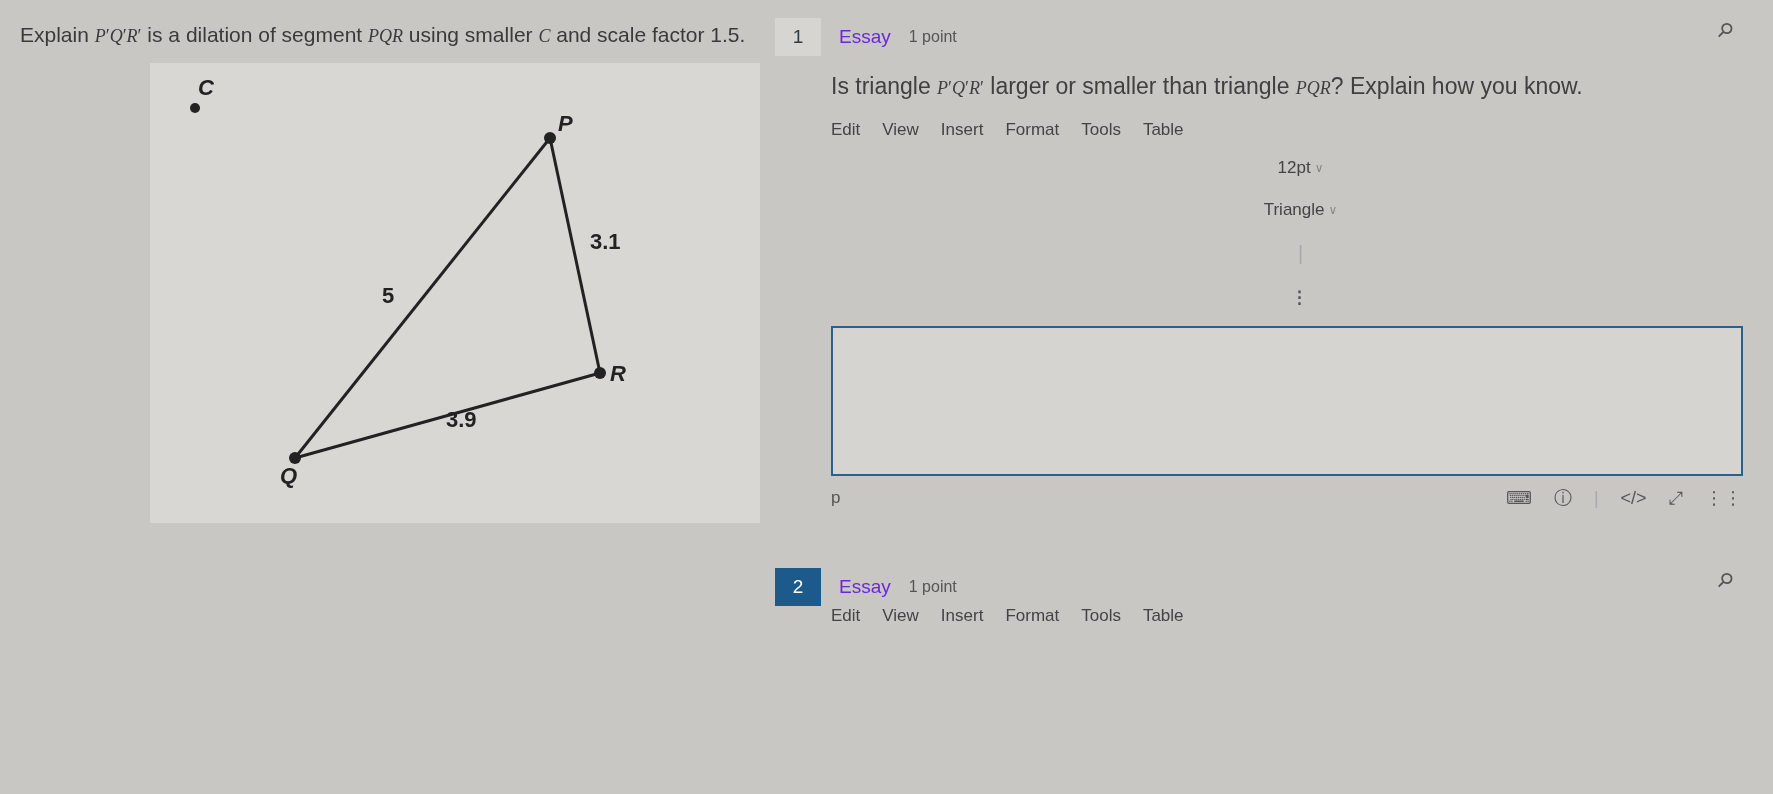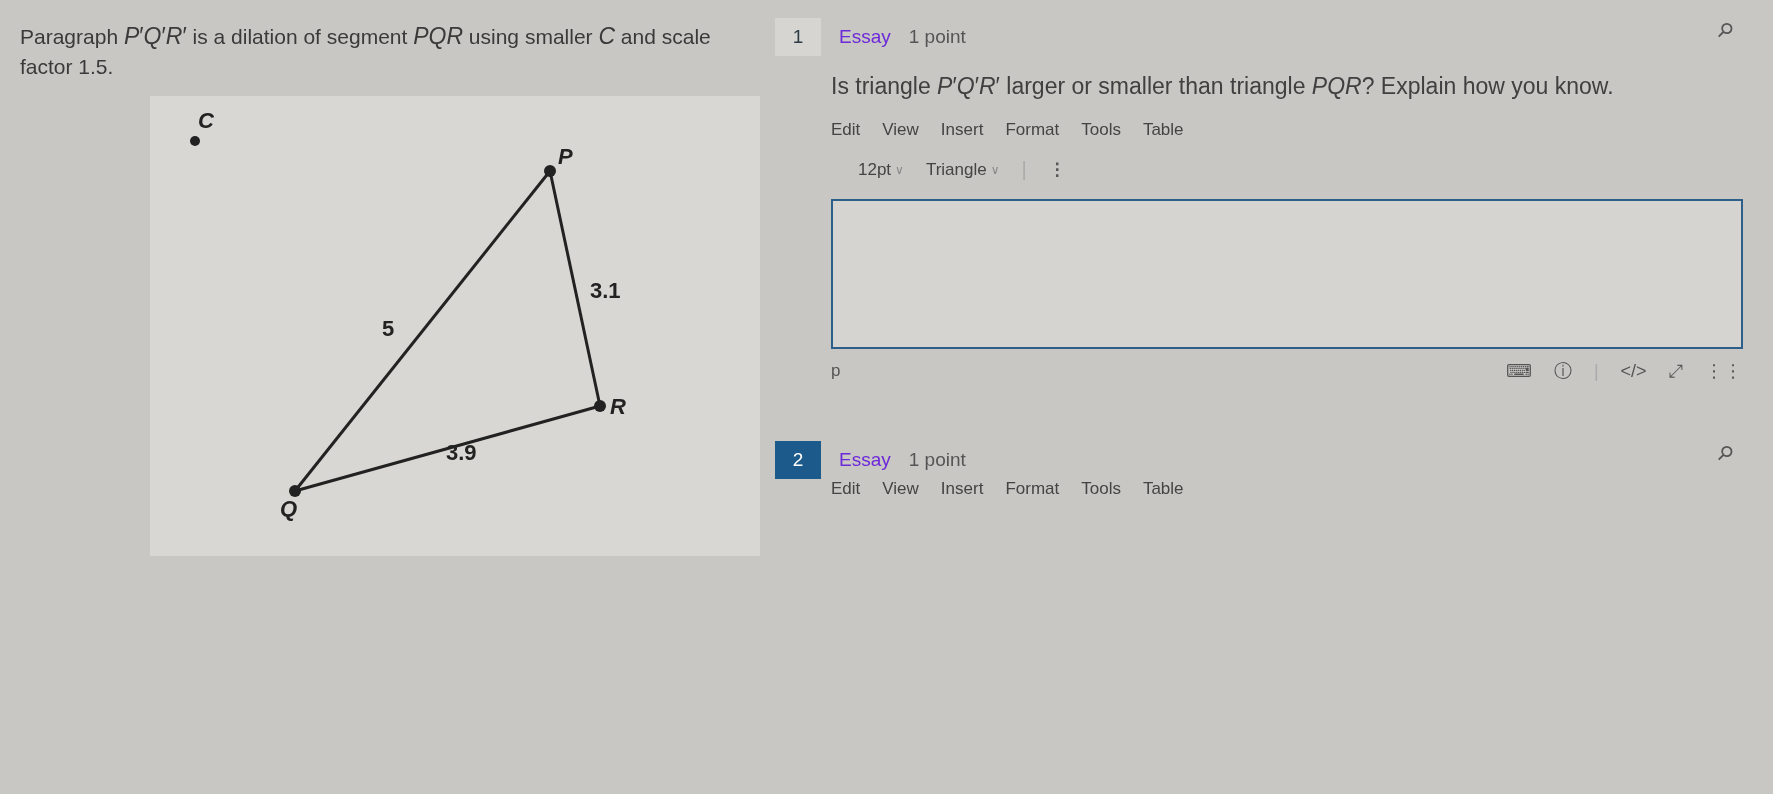--- a/index.html
+++ b/index.html
@@ -17,21 +17,21 @@
 }
 .right-panel {
   flex: 1;
   padding: 0 30px 0 0;
 }
 .problem-text {
   font-size: 21px;
   line-height: 1.4;
   color: #3a3a3a;
 }
-.math-var { font-style: italic; font-family: Liberation Sans, sans-serif; font-size: 23px; }
+.math-var { font-style: italic; font-family: Liberation Serif, serif; font-size: 18px; }
 .prime { font-style: normal; }
 .diagram-box {
   background: #d8d7d4;
   margin-top: 14px;
   height: 460px;
   position: relative;
   width: 610px;
   margin-left: 130px;
 }
 .question-block { margin-bottom: 40px; }
@@ -51,21 +51,21 @@
   align-items: center;
   justify-content: center;
   font-size: 19px;
   font-weight: 500;
 }
 .q-num.active {
   background: #1b5a8a;
   color: #fff;
 }
 .q-type { color: #6d28d9; font-size: 19px; }
-.q-points { color: #555; font-size: 19px; }
+.q-points { color: #555; font-size: 16px; }
 .pin-icon {
   position: absolute;
   right: 10px;
   top: 18px;
   color: #555;
   font-size: 20px;
   transform: rotate(45deg);
 }
 .q-prompt {
   font-size: 23px;
@@ -81,20 +81,21 @@
   color: #444;
 }
 .editor-toolbar {
   display: flex;
   gap: 22px;
   margin-left: 83px;
   margin-top: 18px;
   font-size: 17px;
   color: #444;
   align-items: center;
+  flex-direction: column;
 }
 .dd { display: inline-flex; align-items: center; gap: 4px; }
 .chev { font-size: 12px; color: #888; }
 .vdiv { color: #aaa; font-size: 20px; }
 .kebab { letter-spacing: 2px; font-weight: bold; color: #555; }
 .editor-area {
   border: 2px solid #2e5f8a;
   background: #d5d4d1;
   height: 150px;
   margin: 18px 0 10px 56px;
@@ -134,42 +135,42 @@
   height: 10px;
   background: #222;
   border-radius: 50%;
 }
 </style>
 </head>
 <body>
 
 <div class="left-panel">
   <div class="problem-text">
-    <span>Paragraph </span><span class="math-var">P<span class="prime">′</span>Q<span class="prime">′</span>R<span class="prime">′</span></span><span> is a dilation of segment </span><span class="math-var">PQR</span><span> using smaller </span><span class="math-var">C</span><span> and scale factor 1.5.</span>
+    <span>Explain </span><span class="math-var">P<span class="prime">′</span>Q<span class="prime">′</span>R<span class="prime">′</span></span><span> is a dilation of segment </span><span class="math-var">PQR</span><span> using smaller </span><span class="math-var">C</span><span> and scale factor 1.5.</span>
   </div>
 
   <div class="diagram-box">
 
     <div class="dot" style="left:40px; top:40px;"></div>
     <div class="tri-label" style="left:48px; top:12px;">C</div>
 
     <svg width="610" height="460" style="position:absolute;left:0;top:0;">
       <line x1="400" y1="75" x2="145" y2="395" stroke="#222" stroke-width="3"></line>
       <line x1="400" y1="75" x2="450" y2="310" stroke="#222" stroke-width="3"></line>
       <line x1="145" y1="395" x2="450" y2="310" stroke="#222" stroke-width="3"></line>
       <circle cx="400" cy="75" r="6" fill="#222"></circle>
       <circle cx="145" cy="395" r="6" fill="#222"></circle>
       <circle cx="450" cy="310" r="6" fill="#222"></circle>
     </svg>
     <div class="tri-label" style="left:408px; top:48px;">P</div>
     <div class="tri-label" style="left:130px; top:400px;">Q</div>
     <div class="tri-label" style="left:460px; top:298px;">R</div>
 
     <div class="tri-side" style="left:232px; top:220px;">5</div>
-    <div class="tri-side" style="left:440px; top:182px;">3.1</div>
+    <div class="tri-side" style="left:440px; top:166px;">3.1</div>
     <div class="tri-side" style="left:296px; top:344px;">3.9</div>
   </div>
 </div>
 
 <div class="right-panel">
 
   <div class="question-block">
     <div class="q-header">
       <div class="q-num">1</div>
       <div class="q-type">Essay</div>

